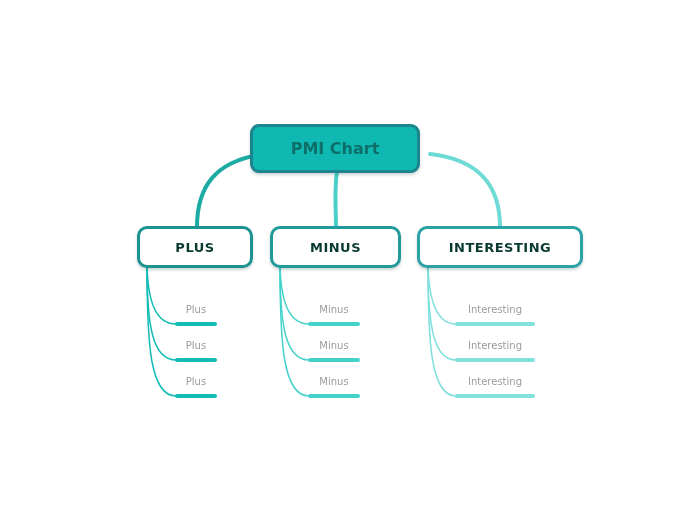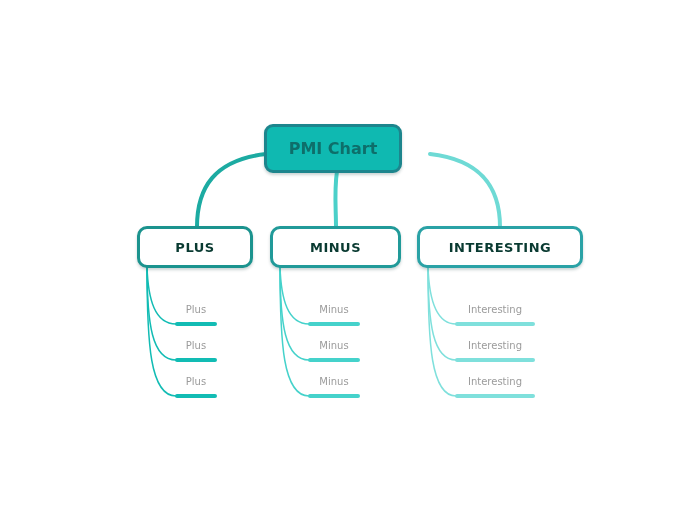--- a/index.html
+++ b/index.html
@@ -12,21 +12,21 @@
   }
   .connector-layer{position:absolute;left:0;top:0;width:697px;height:520px;}
   .node{
     position:absolute;
     box-sizing:border-box;
     display:flex;align-items:center;justify-content:center;
     border-radius:9px;
     box-shadow:0 2px 3px rgba(20,60,60,.22);
   }
   .root-node{
-    left:264px;top:124px;width:138px;height:49px;
+    left:250px;top:124px;width:170px;height:49px;
     border:3px solid #1d858d;
     background:#0fb9b1;
     font-size:16px;font-weight:bold;
     color:#0e6e6a;
   }
   .branch-node{
     top:226px;height:42px;
     border:3px solid #1b938e;
     border-radius:10px;
     background:#ffffff;

